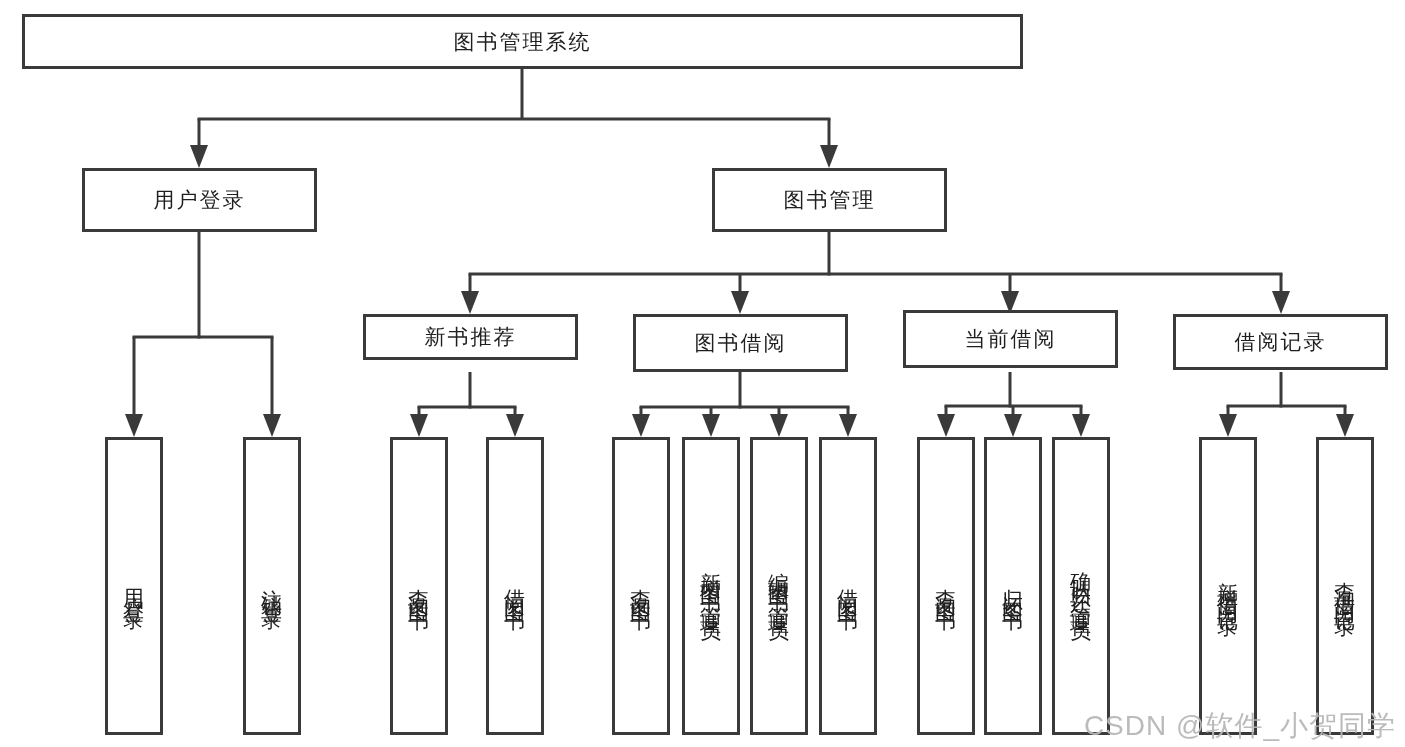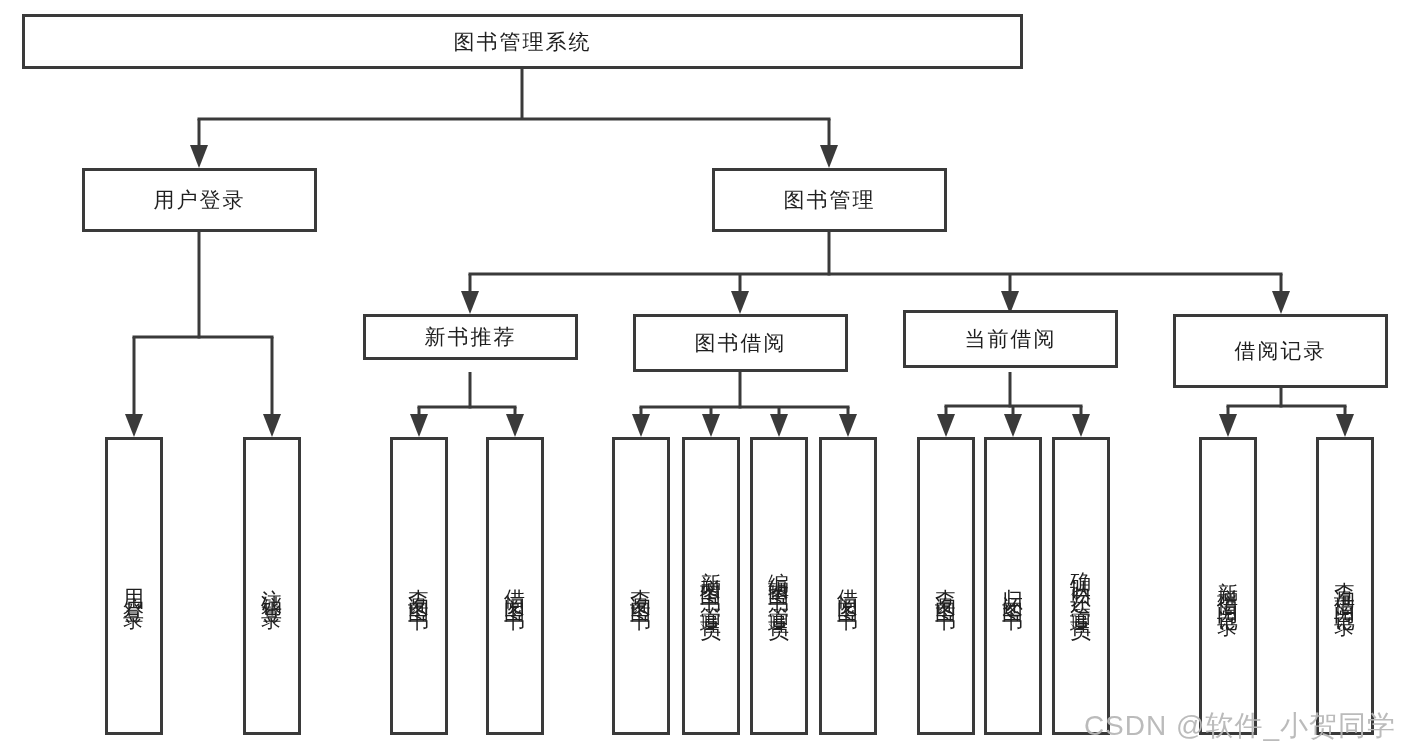--- a/index.html
+++ b/index.html
@@ -130,21 +130,21 @@
   </svg>
 
   <div class="hbox" style="left:22px; top:14px; width:1001px; height:55px;">图书管理系统</div>
 
   <div class="hbox" style="left:82px; top:168px; width:235px; height:64px;">用户登录</div>
   <div class="hbox" style="left:712px; top:168px; width:235px; height:64px;">图书管理</div>
 
   <div class="hbox" style="left:363px; top:314px; width:215px; height:46px;">新书推荐</div>
   <div class="hbox" style="left:633px; top:314px; width:215px; height:58px;">图书借阅</div>
   <div class="hbox" style="left:903px; top:310px; width:215px; height:58px;">当前借阅</div>
-  <div class="hbox" style="left:1173px; top:314px; width:215px; height:74px;">借阅记录</div>
+  <div class="hbox" style="left:1173px; top:314px; width:215px; height:56px;">借阅记录</div>
 
   <div class="vbox" style="left:105px;">用户登录</div>
   <div class="vbox" style="left:243px;">注销登录</div>
 
   <div class="vbox" style="left:390px;">查询图书</div>
   <div class="vbox" style="left:486px;">借阅图书</div>
 
   <div class="vbox" style="left:612px;">查询图书</div>
   <div class="vbox" style="left:682px;">新增图书（管理员）</div>
   <div class="vbox" style="left:750px;">编辑图书（管理员）</div>

